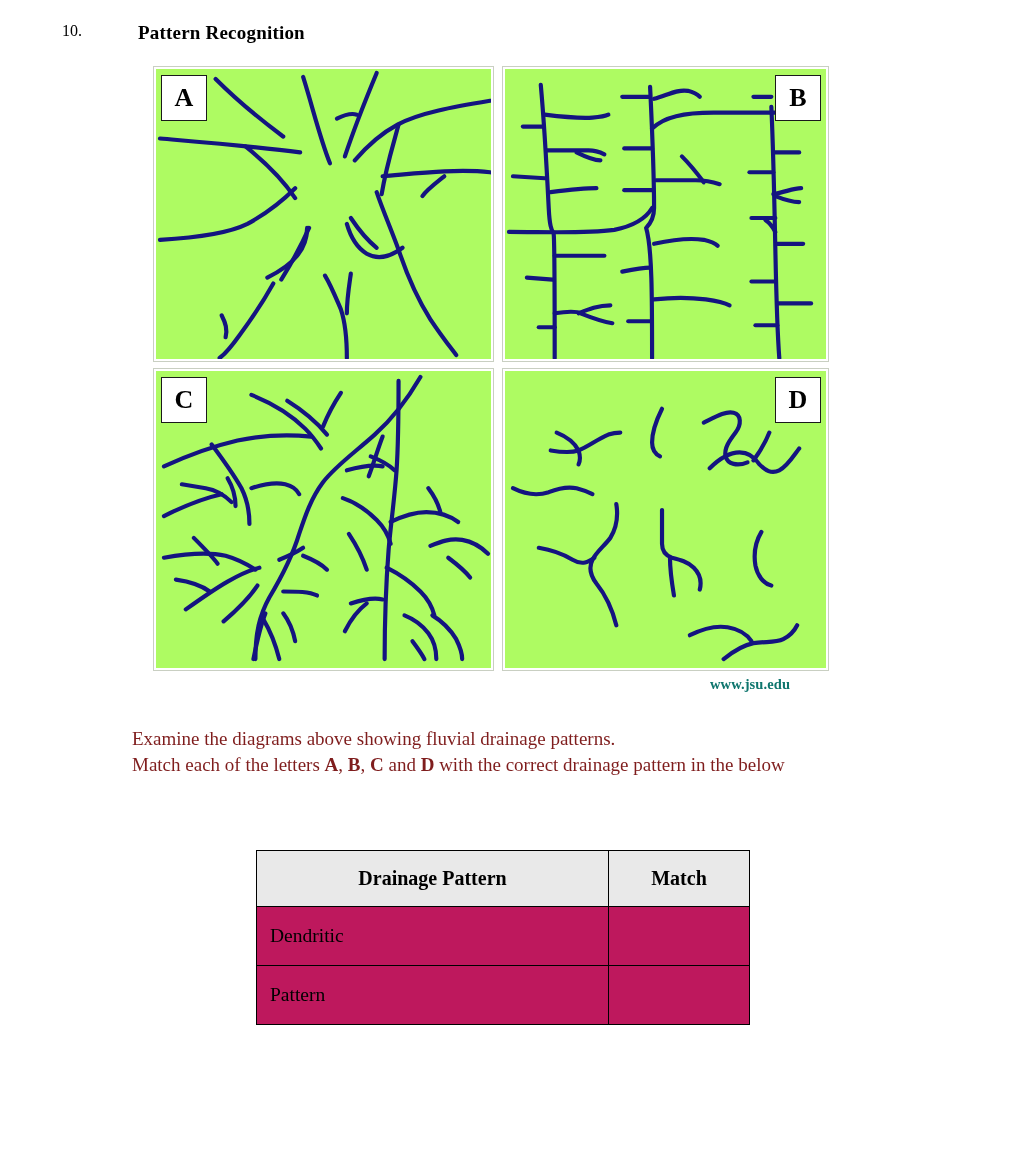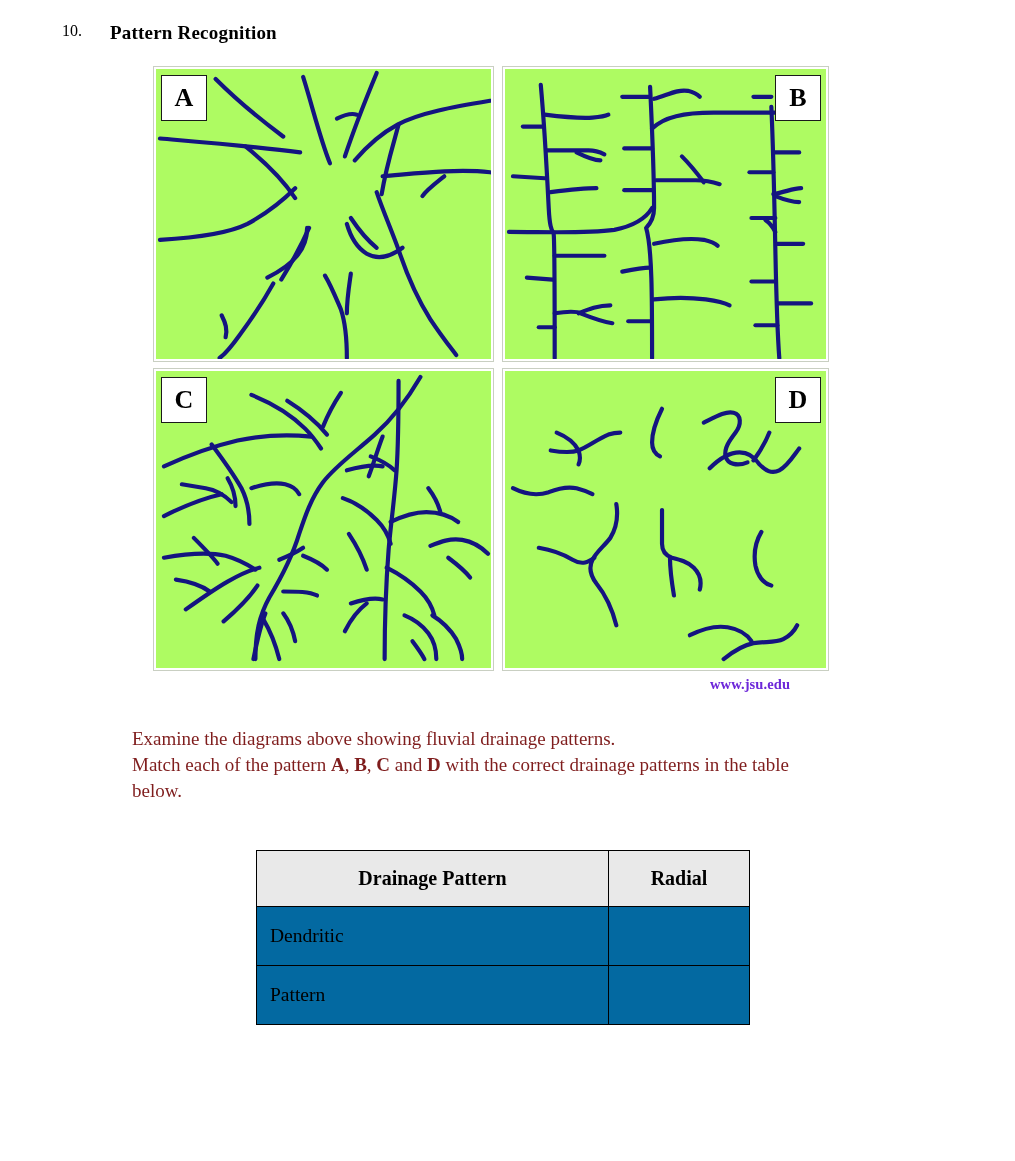--- a/index.html
+++ b/index.html
@@ -20,21 +20,21 @@
   #title-row {
     position: absolute;
     left: 62px;
     top: 22px;
     display: flex;
     align-items: flex-start;
   }
   #title-text {
     font-weight: bold;
     font-size: 19px;
-    margin-left: 28px;
+    margin-left: 56px;
     letter-spacing: 0.2px;
   }
 
   
   #figure {
     position: absolute;
     left: 153px;
     top: 66px;
     width: 676px;
     height: 605px;
@@ -92,21 +92,21 @@
   .label-tr { right: 7px; top: 8px; }
 
   
   #source-caption {
     position: absolute;
     left: 710px;
     top: 676px;
     font-family: "Liberation Serif", serif;
     font-size: 14.5px;
     font-weight: bold;
-    color: #6d28d9;
+    color: #0f766e;
     letter-spacing: 0.1px;
     text-align: right;
   }
 
   
   #instructions {
     position: absolute;
     left: 132px;
     top: 726px;
     width: 790px;
@@ -136,21 +136,21 @@
     background: #e9e9e9;
     height: 56px;
     font-family: "Liberation Serif", serif;
     font-weight: bold;
     font-size: 20px;
     text-align: center;
     vertical-align: middle;
   }
   #answer-table tbody td {
     height: 59px;
-    background: #0369a1;
+    background: #be185d;
     vertical-align: middle;
   }
   #answer-table td.pattern-cell {
     padding-left: 13px;
     font-family: "Liberation Serif", serif;
     font-size: 19.5px;
     text-align: left;
   }
   #answer-table td.letter-cell {
     text-align: center;
@@ -331,33 +331,32 @@
       </svg>
     </div>
     <div class="panel-label label-tr">D</div>
   </div>
 </div>
 
 <div id="source-caption">www.jsu.edu</div>
 
 <div id="instructions">
   <span class="line">Examine the diagrams above showing fluvial drainage patterns.</span>
-  <span class="line"><span>Match each of the pattern </span><b>A</b><span>, </span><b>B</b><span>, </span><b>C</b><span> and </span><b>D</b><span> with the correct drainage patterns in the table</span></span>
-  <span class="line">below.</span>
+  <span class="line"><span>Match each of the letters </span><b>A</b><span>, </span><b>B</b><span>, </span><b>C</b><span> and </span><b>D</b><span> with the correct drainage pattern in the below</span></span>
 </div>
 
 <table id="answer-table">
   <colgroup>
     <col class="col-pattern">
     <col class="col-letter">
   </colgroup>
   <thead>
     <tr>
       <th>Drainage Pattern</th>
-      <th>Radial</th>
+      <th>Match</th>
     </tr>
   </thead>
   <tbody>
     <tr>
       <td class="pattern-cell">Dendritic</td>
       <td class="letter-cell"></td>
     </tr>
     <tr>
       <td class="pattern-cell">Pattern</td>
       <td class="letter-cell"></td>

